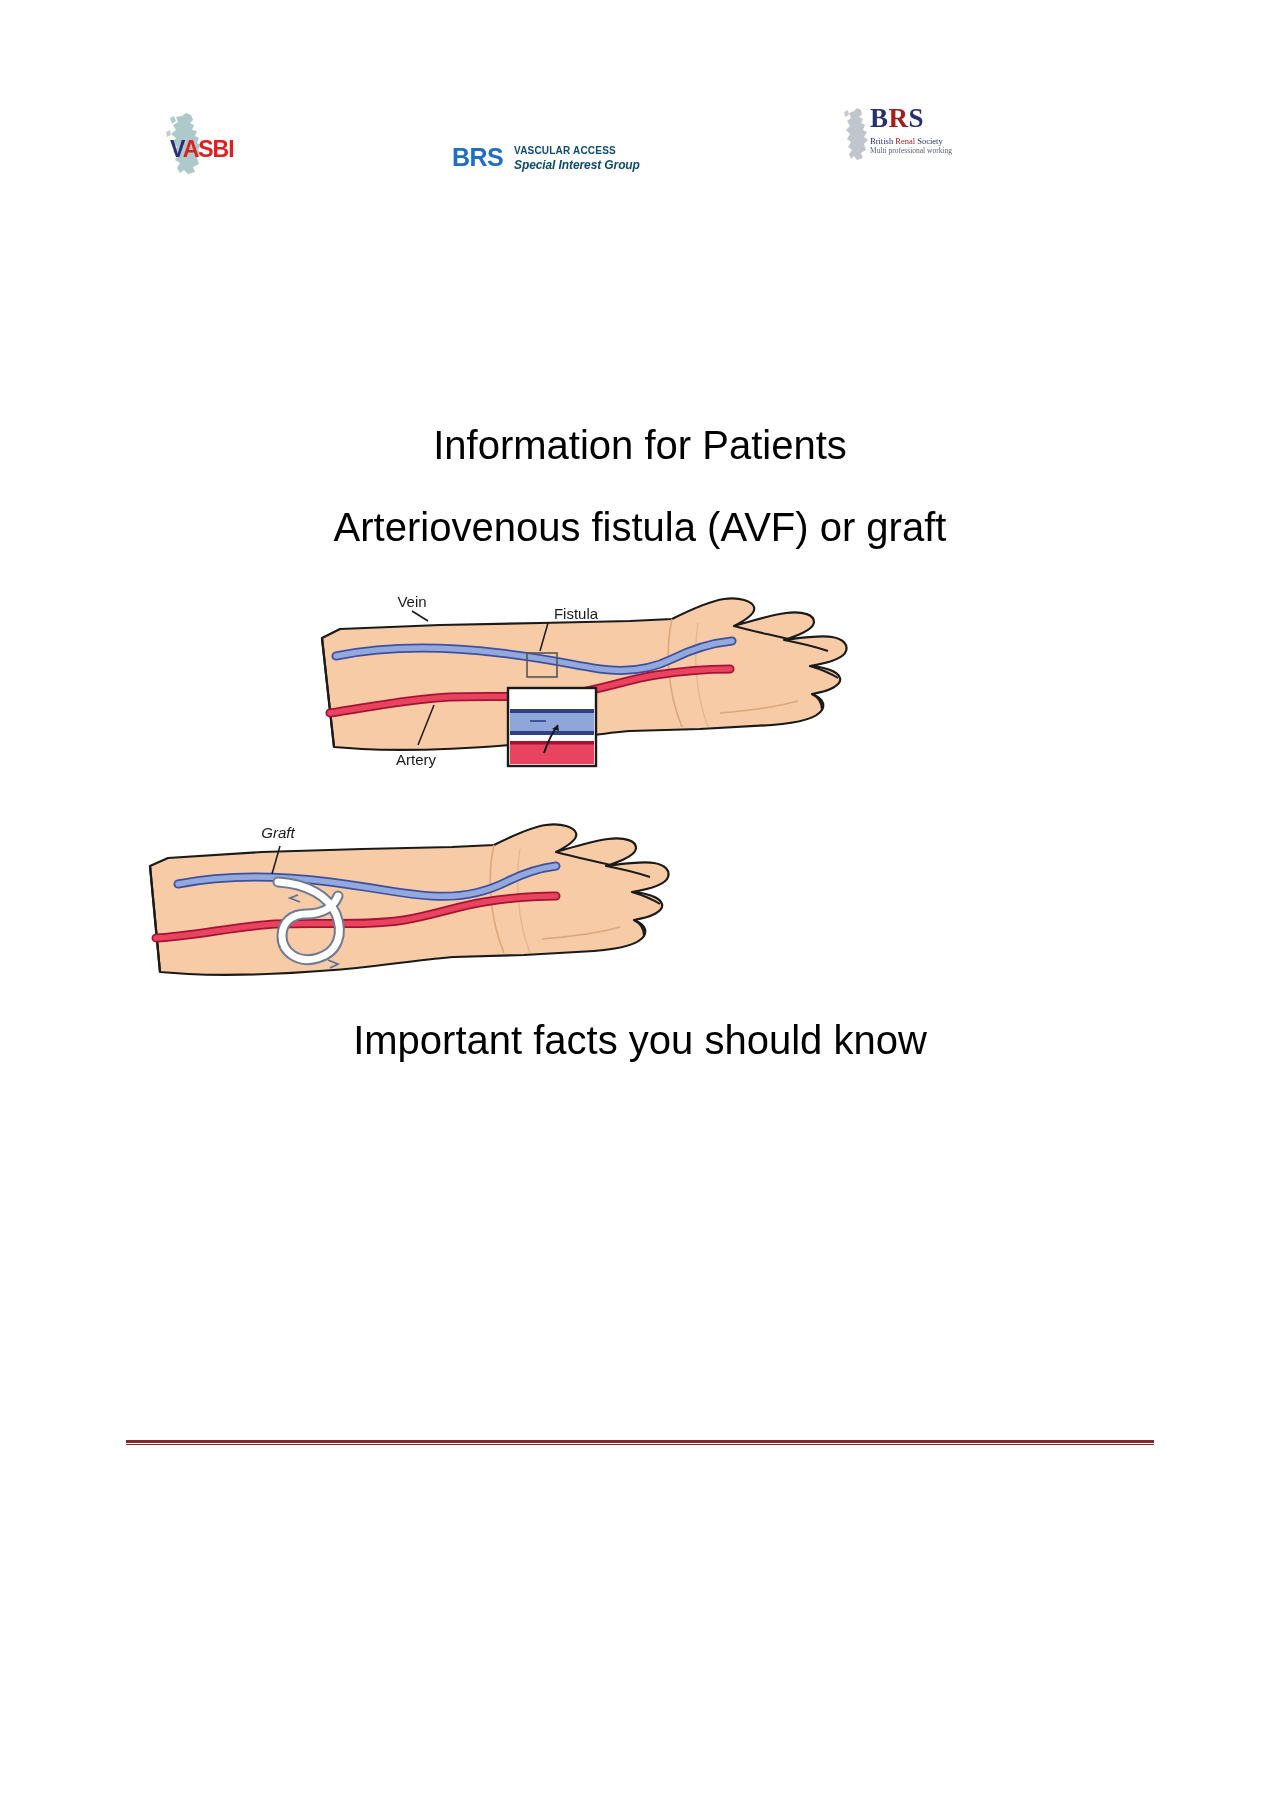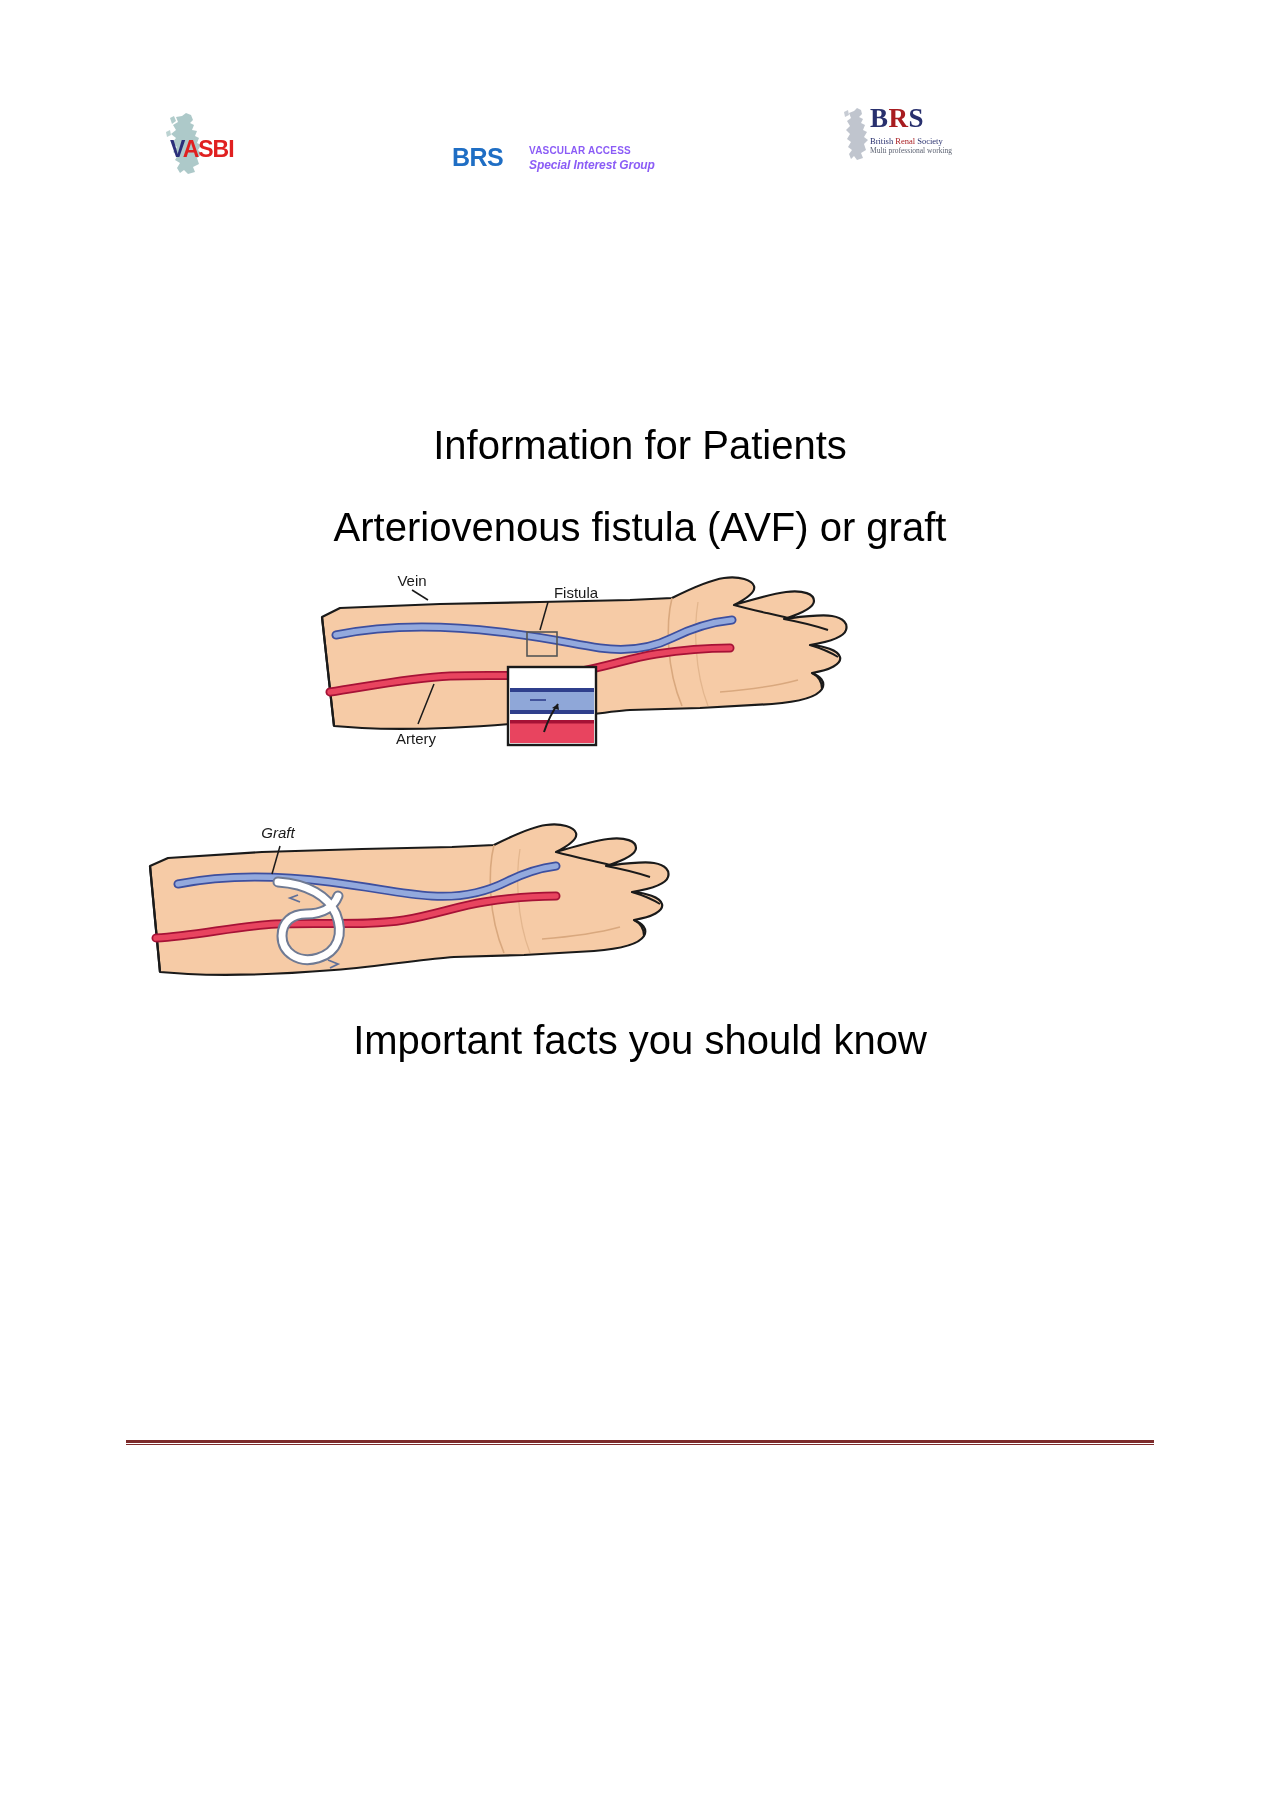--- a/index.html
+++ b/index.html
@@ -73,23 +73,23 @@
     left: 0;
     top: 2px;
     font-size: 25px;
     font-weight: bold;
     color: #1f6ec4;
     letter-spacing: -0.5px;
     line-height: 1;
   }
   .brs-vasig-lines {
     position: absolute;
-    left: 77px;
+    left: 62px;
     top: 2px;
-    color: #8b5cf6;
+    color: #0c4a6e;
     line-height: 1.25;
   }
   .brs-vasig-l1 {
     font-size: 10px;
     font-weight: bold;
     letter-spacing: 0.2px;
     white-space: nowrap;
   }
   .brs-vasig-l2 {
     font-size: 12px;
@@ -173,21 +173,21 @@
     width: 1280px;
     text-align: center;
     font-size: 40px;
     color: #000;
   }
 
   
   .figure-fistula {
     position: absolute;
     left: 300px;
-    top: 572px;
+    top: 593px;
     width: 560px;
     height: 215px;
   }
   .figure-graft {
     position: absolute;
     left: 132px;
     top: 818px;
     width: 560px;
     height: 185px;
     font-style: italic;

